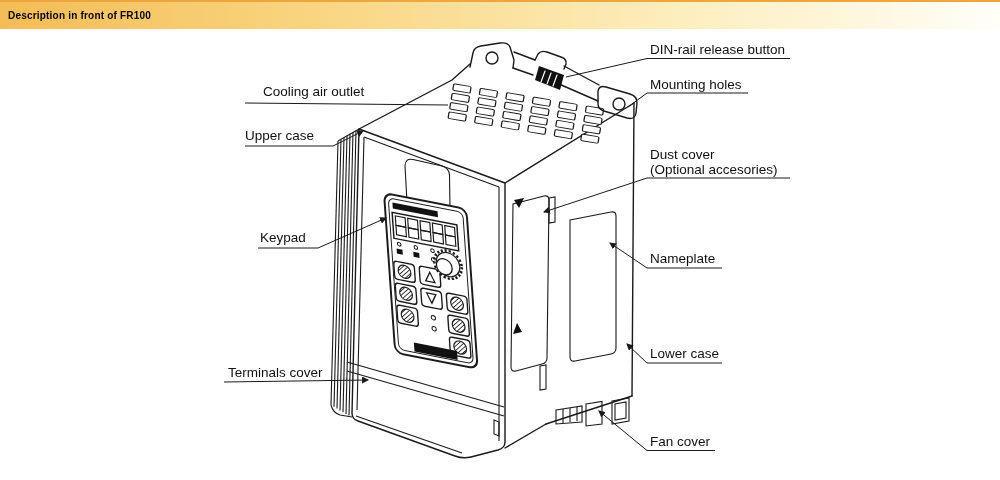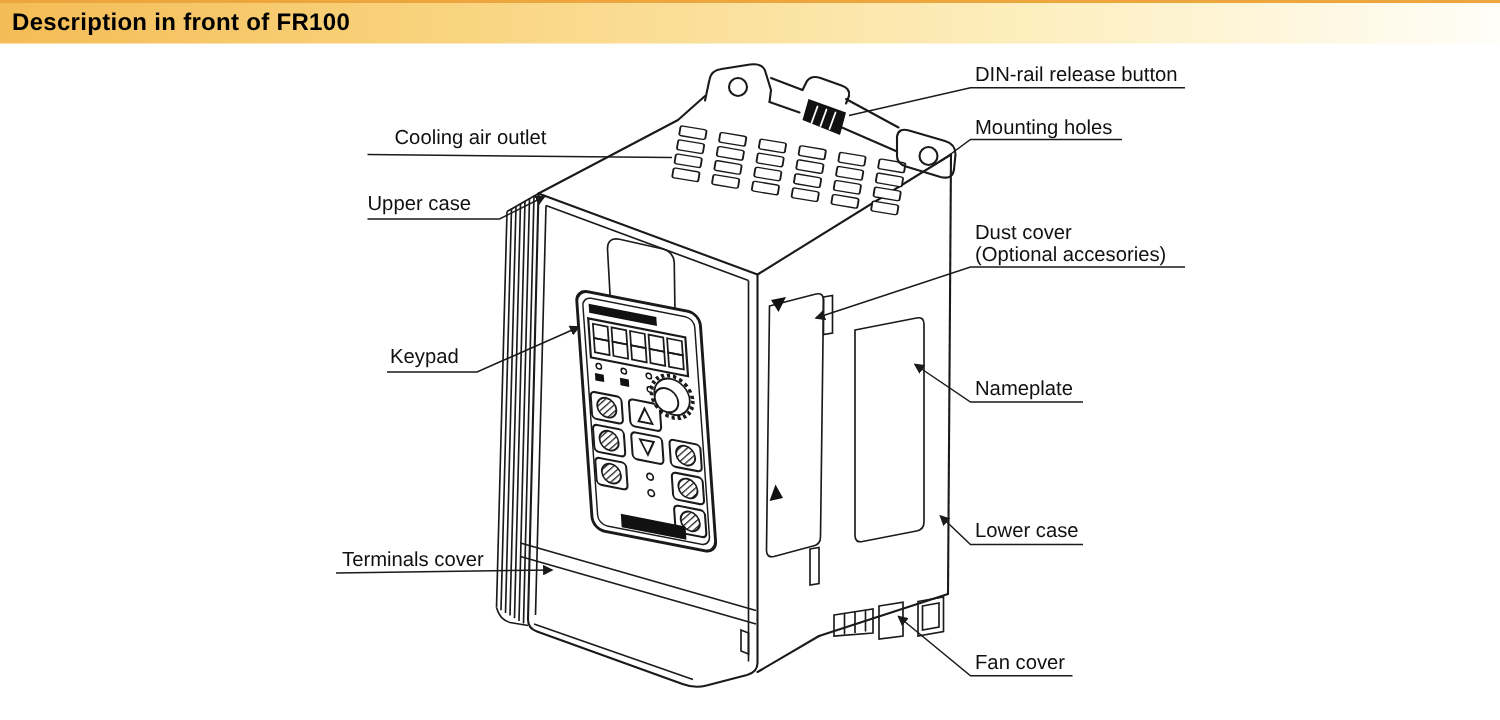--- a/index.html
+++ b/index.html
@@ -2,21 +2,21 @@
 <html><head>
 <meta charset="utf-8">
 <style>
   html,body{margin:0;padding:0;background:#fff;}
   #page{position:relative;width:1000px;height:480px;background:#fff;overflow:hidden;
         font-family:"Liberation Sans",sans-serif;}
   #hdr{position:absolute;top:0;left:0;width:1000px;height:27px;
        border-top:2px solid #eda63e;
        background:linear-gradient(to right,#f4bc55 0%,#f9d47f 30%,#fdeebd 68%,#fffef8 100%);
        display:flex;align-items:center;}
-  #hdr .ttl{font-size:16px;font-weight:bold;color:#000;padding-left:8px;letter-spacing:.2px;}
+  #hdr .ttl{font-size:10px;font-weight:bold;color:#000;padding-left:8px;letter-spacing:.2px;}
   svg{position:absolute;top:0;left:0;}
   text{font-family:"Liberation Sans",sans-serif;font-size:13.5px;fill:#111;}
   .ln{stroke:#1a1a1a;stroke-width:1;fill:none;}
   .art{stroke:#1a1a1a;stroke-width:1.4;fill:none;stroke-linejoin:round;stroke-linecap:round;}
   .thin{stroke:#1a1a1a;stroke-width:1.1;fill:none;}
   .blk{fill:#111;stroke:none;}
 </style>
 </head>
 <body>
 

